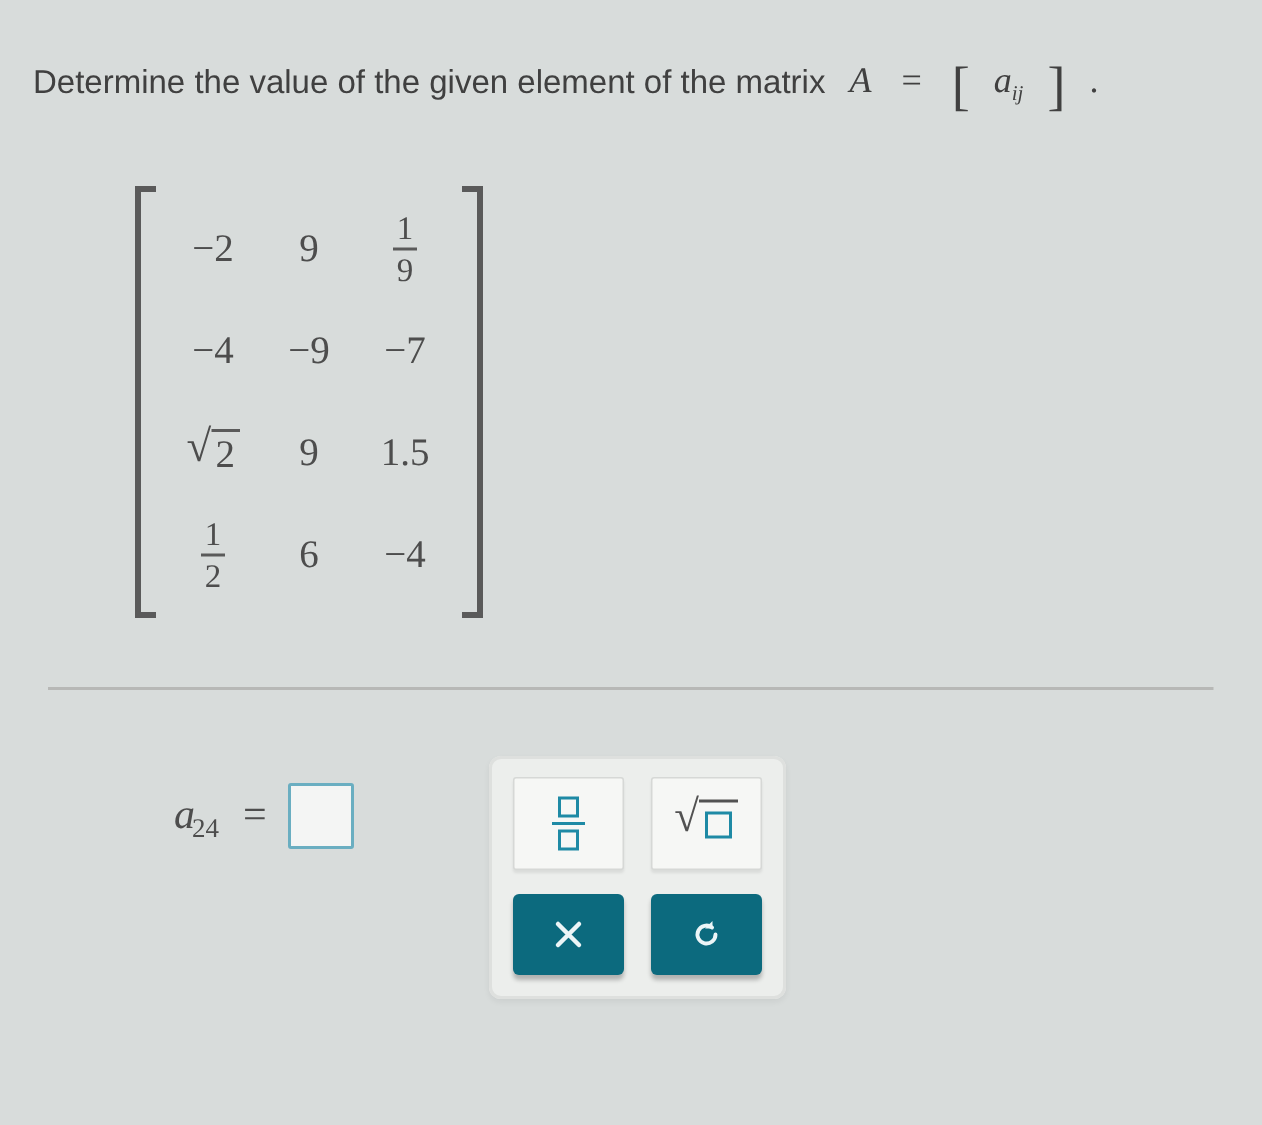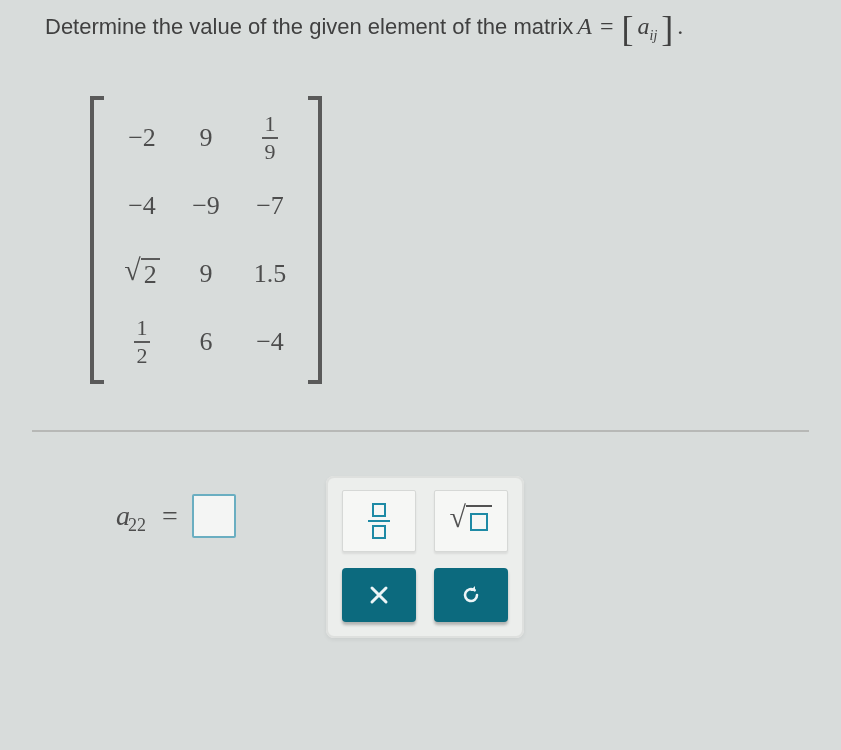--- a/index.html
+++ b/index.html
@@ -7,28 +7,27 @@
     margin: 0;
     width: 841px;
     height: 750px;
     background: #d8dcdb;
     font-family: Arial, Helvetica, sans-serif;
     color: #404040;
     overflow: hidden;
     position: relative;
   }
   .prompt {
-    padding: 2px 22px 0 22px;
+    padding: 30px 22px 0 22px;
     font-size: 22px;
     line-height: 1.4;
     display: flex;
     align-items: center;
     flex-wrap: wrap;
-    gap: 4px;
-    margin-left: 23px;
+    gap: 16px;
   }
   .prompt .A { font-style: italic; font-family: 'Times New Roman', serif; font-size: 24px; }
   .prompt .eq { font-family: 'Times New Roman', serif; font-size: 24px; padding: 0 4px;}
   .bigbr { font-family: 'Times New Roman', serif; font-size: 36px; position: relative; top: 2px; }
   .sub { font-style: italic; font-family: 'Times New Roman', serif; font-size: 24px; position: relative;}
   .sub sub { font-size: 14px; font-style: italic; }
   .matrix-area {
     margin: 44px 0 0 90px;
     display: flex;
     align-items: stretch;
@@ -211,21 +210,21 @@
     </div>
   <div class="mbr right">
       <div class="bar"></div>
     </div>
 </div>
 
 <div class="hr"></div>
 
 <div class="answer-row">
   <div class="answer-eq">
-    <span><span class="var">a</span><span class="ssub">22</span></span>
+    <span><span class="var">a</span><span class="ssub">24</span></span>
     <span>=</span>
     <span class="answer-input"></span>
   </div>
   <div class="toolbox">
     <div class="tool-row">
       <div class="tool">
         <span class="tool-frac">
             <span class="phsm"></span>
             <span class="line"></span>
             <span class="phsm"></span>

